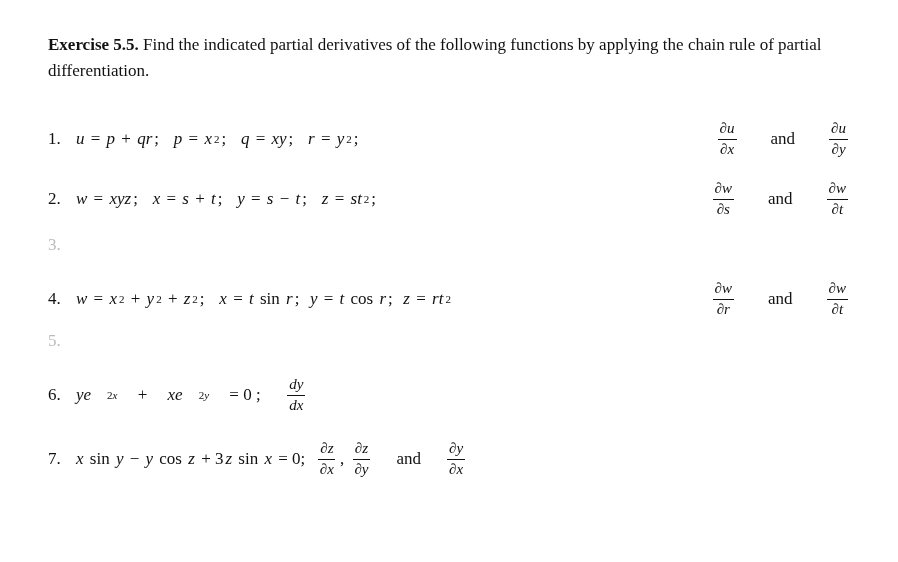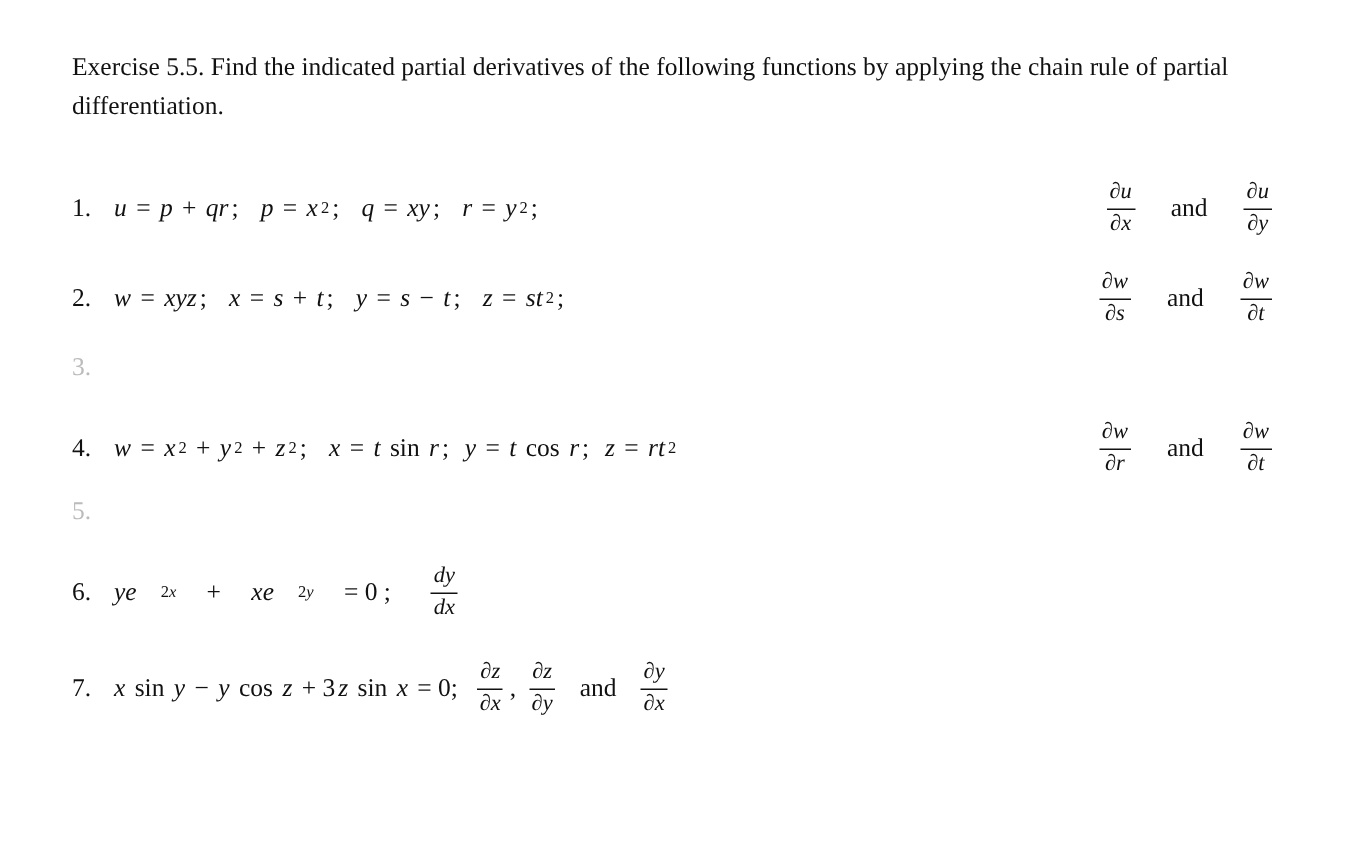--- a/index.html
+++ b/index.html
@@ -11,21 +11,21 @@
       width: 898px;
       min-height: 562px;
       padding: 32px 48px 32px 48px;
     }
     .exercise-header {
       font-size: 17px;
       line-height: 1.5;
       margin-bottom: 28px;
     }
     .exercise-header strong {
-      font-weight: normal;
+      font-weight: bold;
     }
     .problems {
       display: flex;
       flex-direction: column;
       gap: 0px;
     }
     .problem-row {
       display: flex;
       align-items: center;
       min-height: 56px;
@@ -75,21 +75,21 @@
     .math-text {
       font-style: italic;
     }
     sup {
       font-size: 11px;
       vertical-align: super;
     }
     .problem-row-4 { margin-top: 8px; }
     .problem-row-6 { margin-top: 12px; }
     .problem-row-7 { margin-top: 4px; }
-    .and-text { margin: 0 12px; font-style: normal; }
+    .and-text { margin: 0 22px; font-style: normal; }
   </style>
 </head>
 <body>
 
 <div class="exercise-header">
   <strong>Exercise 5.5.</strong><span> Find the indicated partial derivatives of the following functions by applying the chain rule of partial differentiation.</span>
 </div>
 
 <div class="problems">
 

